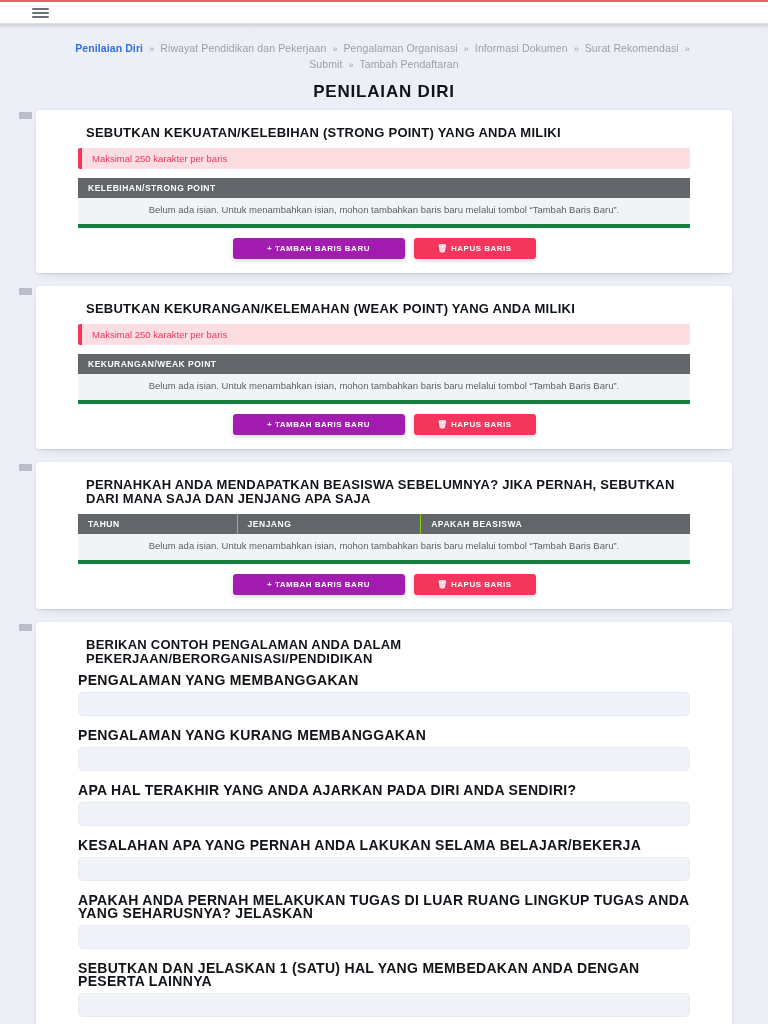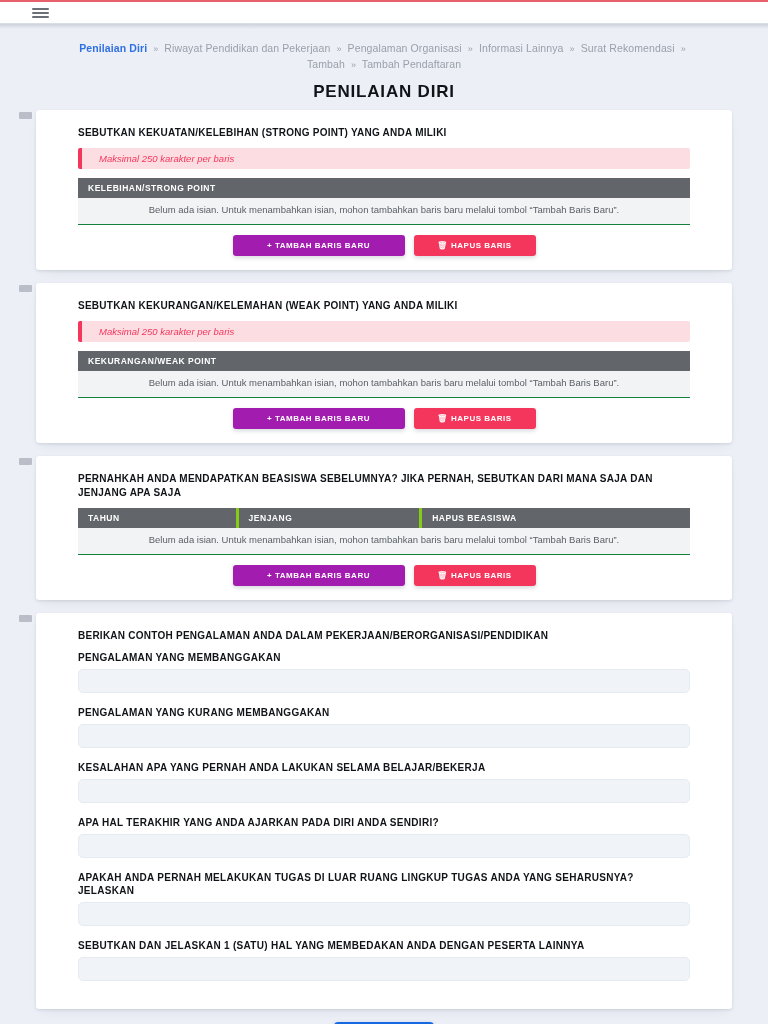--- a/index.html
+++ b/index.html
@@ -71,62 +71,61 @@
   }
   .card {
     background: #ffffff;
     border-radius: 3px;
     box-shadow: 0 1px 3px rgba(40,50,70,.12), 0 6px 12px -6px rgba(40,50,70,.10);
     padding: 16px 42px 14px 42px;
   }
   .card.tall { padding-bottom: 20px; }
 
   .card-title {
-    font-size: 10px;
+    font-size: 13px;
     font-weight: bold;
     letter-spacing: .25px;
     line-height: 14px;
     color: #101418;
-    margin: 0 0 8px 0;
+    margin: 0 0 8px 8px;
     text-transform: uppercase;
   }
 
   
   .alert {
     background: #fbdde2;
     border-left: 4px solid #f5365c;
     color: #f5365c;
-    font-style: italic;
     font-size: 9.5px;
-    padding: 5px 17px;
+    padding: 5px 10px;
     margin-bottom: 9px;
     border-radius: 2px;
   }
 
   
   .tbl { width: 100%; border-collapse: collapse; margin-bottom: 10px; }
   .tbl thead th {
     background: #62666b;
     color: #ffffff;
     font-size: 8.5px;
     font-weight: bold;
     letter-spacing: .5px;
     text-align: left;
     padding: 5px 10px;
-    border-right: 3px solid #84cc16;
+    border-right: 1px solid #84cc16;
   }
   .tbl thead th:last-child { border-right: none; }
   .tbl tbody td {
     background: #f2f3f4;
     color: #5b6067;
     font-size: 9.5px;
     text-align: center;
     padding: 6px 14px 8px 14px;
     line-height: 12px;
-    border-bottom: 1px solid #15803d;
+    border-bottom: 4px solid #15803d;
   }
 
   .btn-row { display: flex; justify-content: center; gap: 9px; }
   .btn {
     border: none;
     border-radius: 3px;
     color: #fff;
     font-size: 8px;
     font-weight: bold;
     letter-spacing: .5px;
@@ -135,21 +134,21 @@
     box-shadow: 0 2px 4px rgba(40,50,70,.18);
     font-family: "Liberation Sans", sans-serif;
   }
   .btn-add { background: #a21caf; width: 172px; }
   .btn-del { background: #f5365c; width: 122px; }
   .btn .gi { font-size: 8px; margin-right: 3px; }
 
   
   .fieldgroup { margin-bottom: 13px; }
   .field-label {
-    font-size: 10px;
+    font-size: 14px;
     font-weight: bold;
     letter-spacing: .3px;
     line-height: 13px;
     color: #101418;
     text-transform: uppercase;
     margin-bottom: 5px;
   }
   .field-input {
     width: 100%;
     height: 24px;
@@ -193,25 +192,25 @@
 
 <div class="page">
 
   <div class="breadcrumb">
     <span class="crumb active">Penilaian Diri</span>
     <span class="sep">»</span>
     <span class="crumb">Riwayat Pendidikan dan Pekerjaan</span>
     <span class="sep">»</span>
     <span class="crumb">Pengalaman Organisasi</span>
     <span class="sep">»</span>
-    <span class="crumb">Informasi Lainnya</span>
+    <span class="crumb">Informasi Dokumen</span>
     <span class="sep">»</span>
     <span class="crumb">Surat Rekomendasi</span>
     <span class="sep">»</span>
-    <span class="crumb">Tambah</span>
+    <span class="crumb">Submit</span>
     <span class="sep">»</span>
     <span class="crumb">Tambah Pendaftaran</span>
   </div>
 
   <div class="page-title">PENILAIAN DIRI</div>
 
   <div class="card-wrap">
     <div class="handle"></div>
     <div class="card">
       <div class="card-title">SEBUTKAN KEKUATAN/KELEBIHAN (STRONG POINT) YANG ANDA MILIKI</div>
@@ -261,21 +260,21 @@
 
   <div class="card-wrap">
     <div class="handle"></div>
     <div class="card">
       <div class="card-title">PERNAHKAH ANDA MENDAPATKAN BEASISWA SEBELUMNYA? JIKA PERNAH, SEBUTKAN DARI MANA SAJA DAN JENJANG APA SAJA</div>
       <table class="tbl">
         <thead>
           <tr>
             <th style="width:26%">TAHUN</th>
             <th style="width:30%">JENJANG</th>
-            <th>HAPUS BEASISWA</th>
+            <th>APAKAH BEASISWA</th>
           </tr>
         </thead>
         <tbody>
           <tr>
             <td colspan="3">Belum ada isian. Untuk menambahkan isian, mohon tambahkan baris baru melalui tombol “Tambah Baris Baru”.</td>
           </tr>
         </tbody>
       </table>
       <div class="btn-row">
         <button class="btn btn-add">+ TAMBAH BARIS BARU</button>
@@ -293,26 +292,26 @@
         <div class="field-label">PENGALAMAN YANG MEMBANGGAKAN</div>
         <input class="field-input" type="text" value="" style="">
       </div>
 
       <div class="fieldgroup">
         <div class="field-label">PENGALAMAN YANG KURANG MEMBANGGAKAN</div>
         <input class="field-input" type="text" value="" style="">
       </div>
 
       <div class="fieldgroup">
+        <div class="field-label">APA HAL TERAKHIR YANG ANDA AJARKAN PADA DIRI ANDA SENDIRI?</div>
+        <input class="field-input" type="text" value="" style="">
+      </div>
+
+      <div class="fieldgroup">
         <div class="field-label">KESALAHAN APA YANG PERNAH ANDA LAKUKAN SELAMA BELAJAR/BEKERJA</div>
-        <input class="field-input" type="text" value="" style="">
-      </div>
-
-      <div class="fieldgroup">
-        <div class="field-label">APA HAL TERAKHIR YANG ANDA AJARKAN PADA DIRI ANDA SENDIRI?</div>
         <input class="field-input" type="text" value="" style="">
       </div>
 
       <div class="fieldgroup">
         <div class="field-label">APAKAH ANDA PERNAH MELAKUKAN TUGAS DI LUAR RUANG LINGKUP TUGAS ANDA YANG SEHARUSNYA? JELASKAN</div>
         <input class="field-input" type="text" value="" style="">
       </div>
 
       <div class="fieldgroup" style="margin-bottom:8px">
         <div class="field-label">SEBUTKAN DAN JELASKAN 1 (SATU) HAL YANG MEMBEDAKAN ANDA DENGAN PESERTA LAINNYA</div>

